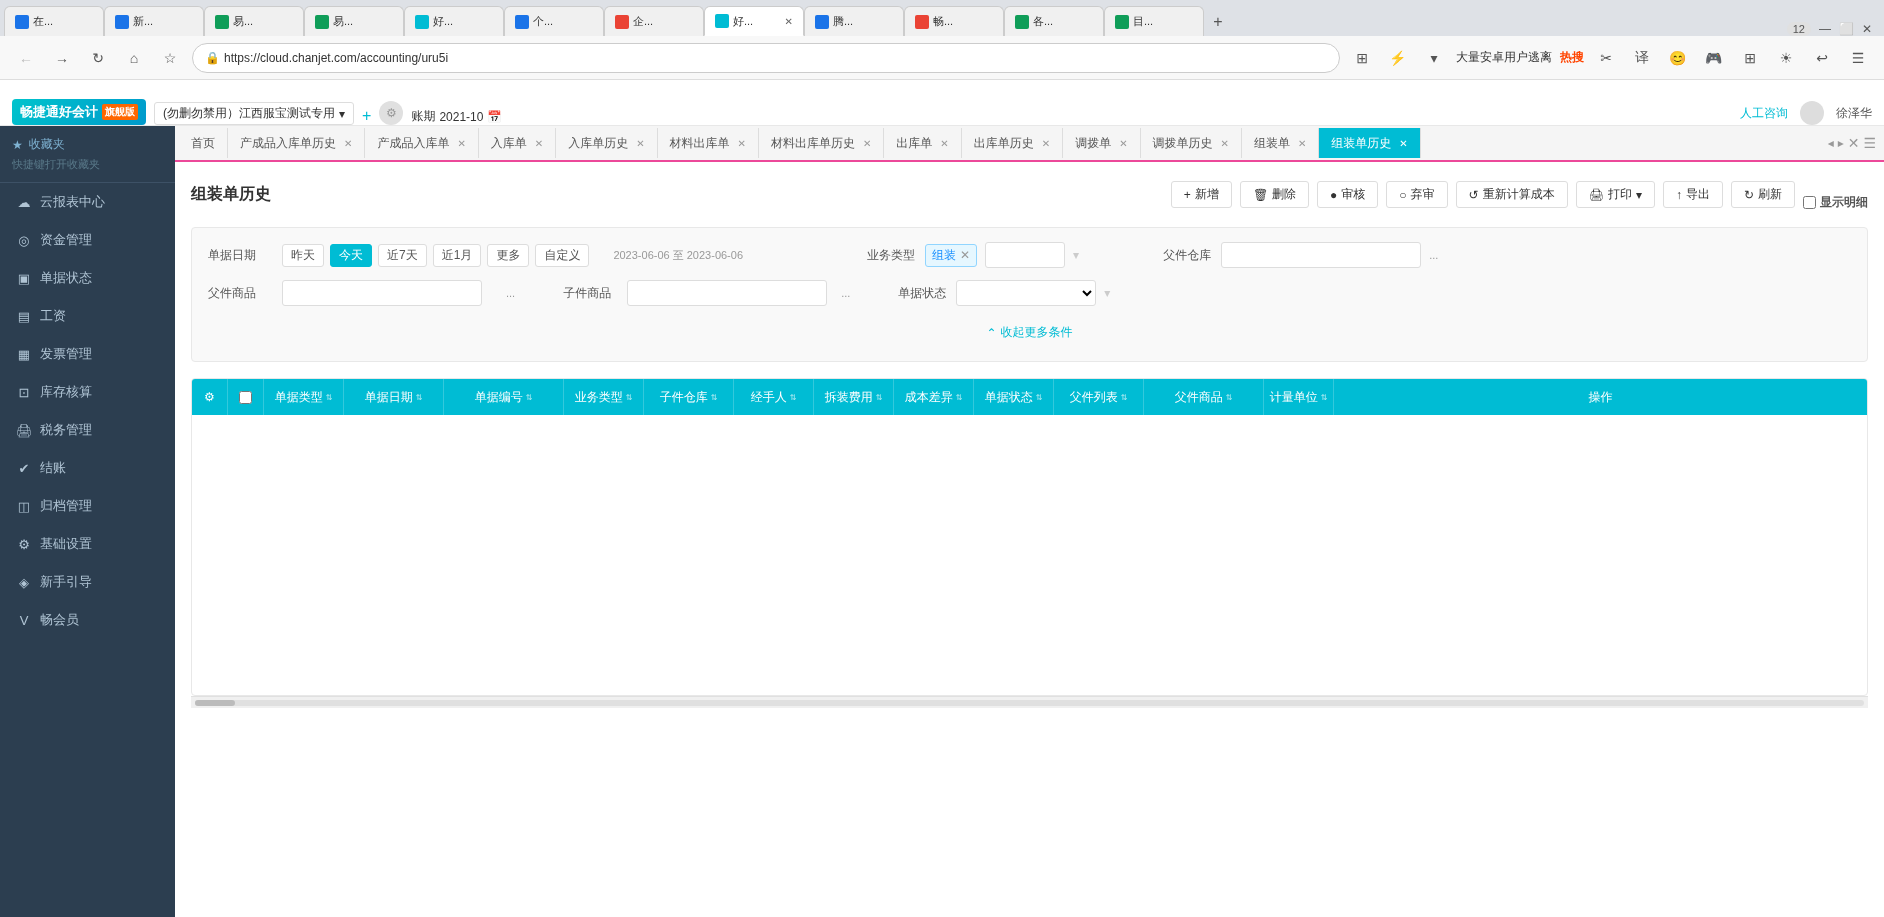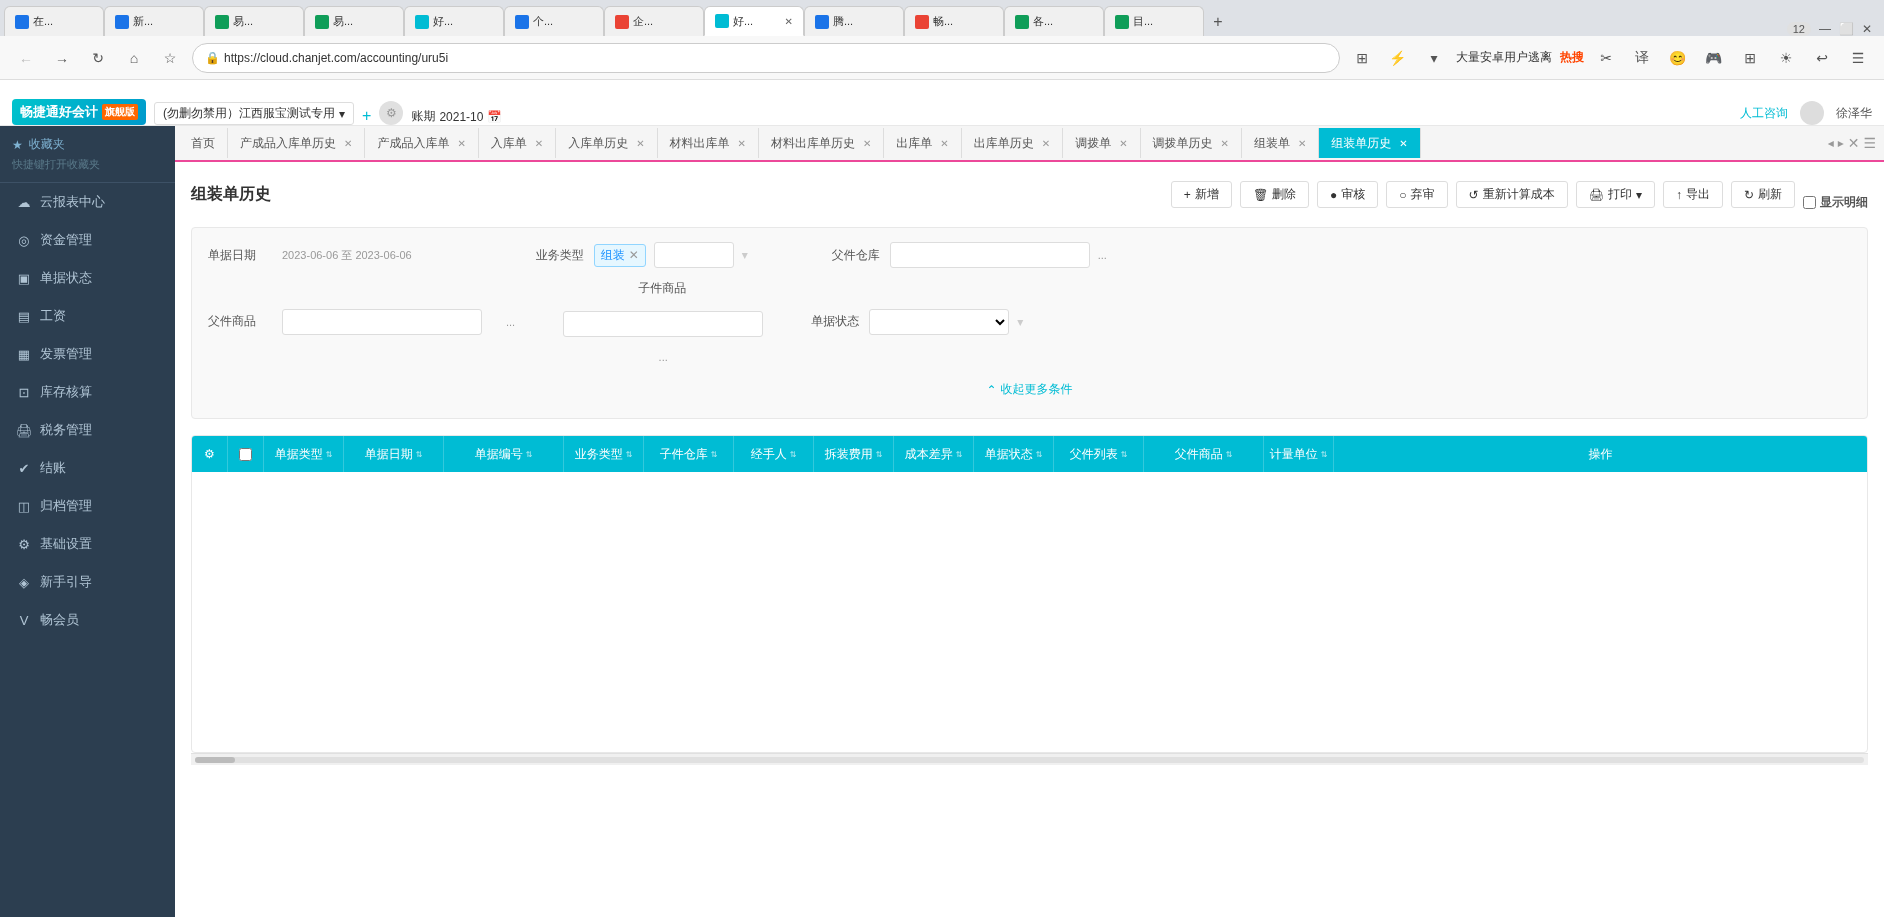--- a/index.html
+++ b/index.html
@@ -381,41 +381,49 @@
               <label style="display:flex; align-items:center; gap:4px; font-size:12px; color:#555; cursor:pointer;margin-top:16px;">
                 <input type="checkbox" style="">
                 <span>显示明细</span>
               </label>
             </div>
           </div>
 
           <div class="filter-area">
             <div class="filter-row">
               <span class="filter-label">单据日期</span>
+              <div class="filter-dates">
+                <button class="date-btn">昨天</button>
+                <button class="date-btn active">今天</button>
+                <button class="date-btn">近7天</button>
+                <button class="date-btn">近1月</button>
+                <button class="date-btn">更多</button>
+                <button class="date-btn">自定义</button>
+              </div>
               <span class="date-range">2023-06-06 至 2023-06-06</span>
               <div style="margin-left: 100px; display:flex; align-items:center; gap:8px;">
                 <span class="filter-label">业务类型</span>
                 <div class="filter-tag">
                   <span>组装</span>
                   <span style="cursor:pointer; color:#999;">✕</span>
                 </div>
                 <input class="filter-select" style="width: 80px;">
                 <span style="cursor:pointer; color:#ccc;">▾</span>
               </div>
               <div style="margin-left: 60px; display:flex; align-items:center; gap:8px;">
                 <span class="filter-label">父件仓库</span>
                 <input class="filter-input" style="">
                 <span class="filter-more-btn">...</span>
               </div>
             </div>
             <div class="filter-row">
               <span class="filter-label">父件商品</span>
               <input class="filter-input" style="">
               <span class="filter-more-btn">...</span>
-              <div style="margin-left: 24px; display:flex; align-items:center; gap:14px;flex-direction:column;">
+              <div style="margin-left: 24px; display:flex; align-items:center; gap:14px;">
                 <span class="filter-label">子件商品</span>
                 <input class="filter-input" style="">
                 <span class="filter-more-btn">...</span>
               </div>
               <div style="margin-left: 24px; display:flex; align-items:center; gap:8px;">
                 <span class="filter-label">单据状态</span>
                 <select class="filter-select">
                   <option></option>
                 </select>
                 <span style="cursor:pointer; color:#ccc;">▾</span>

